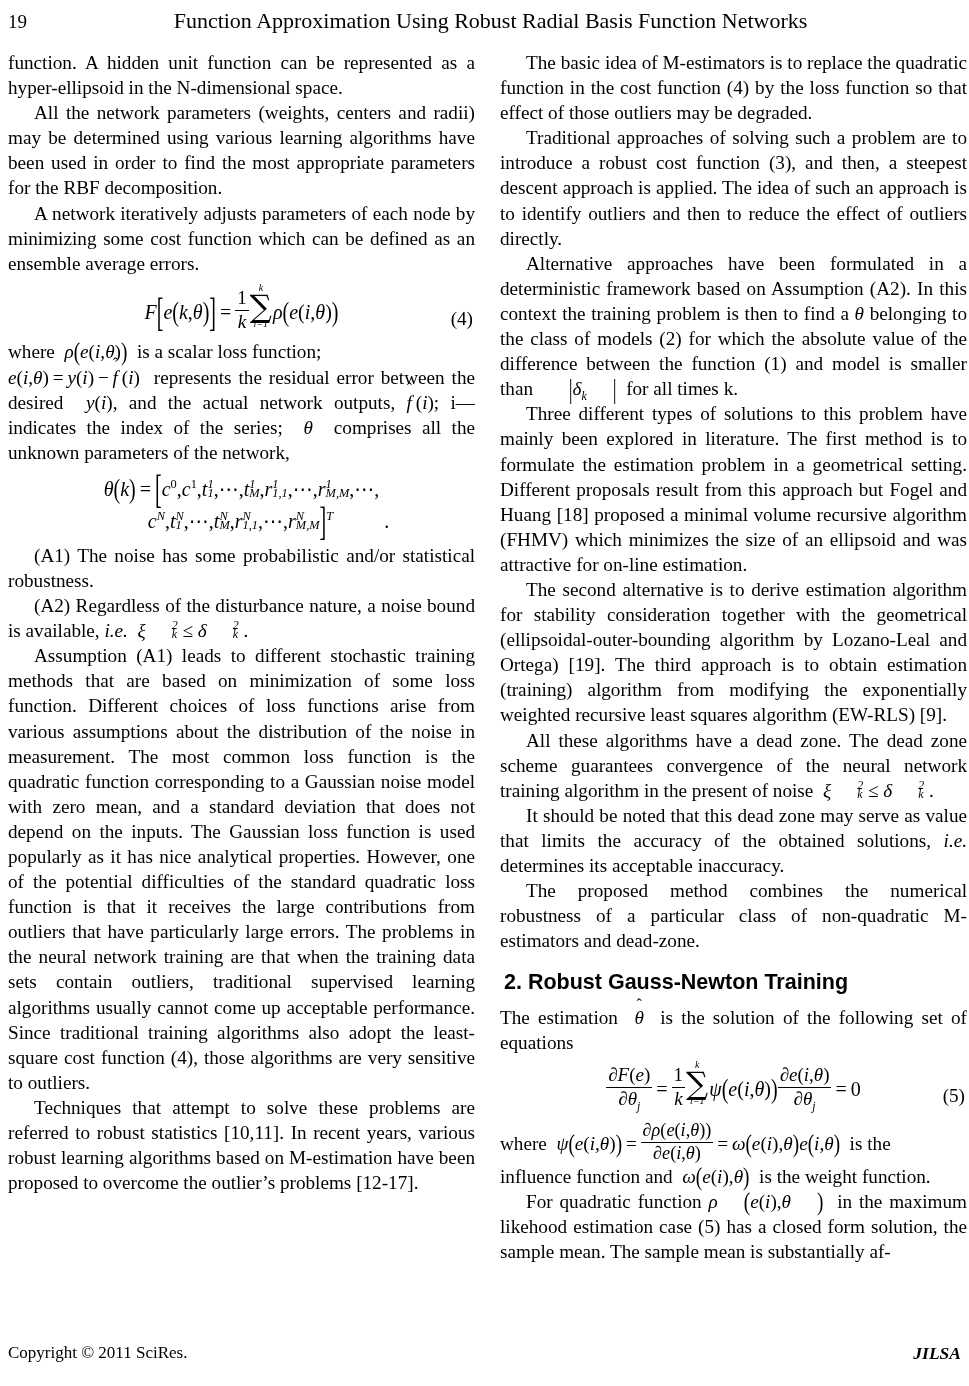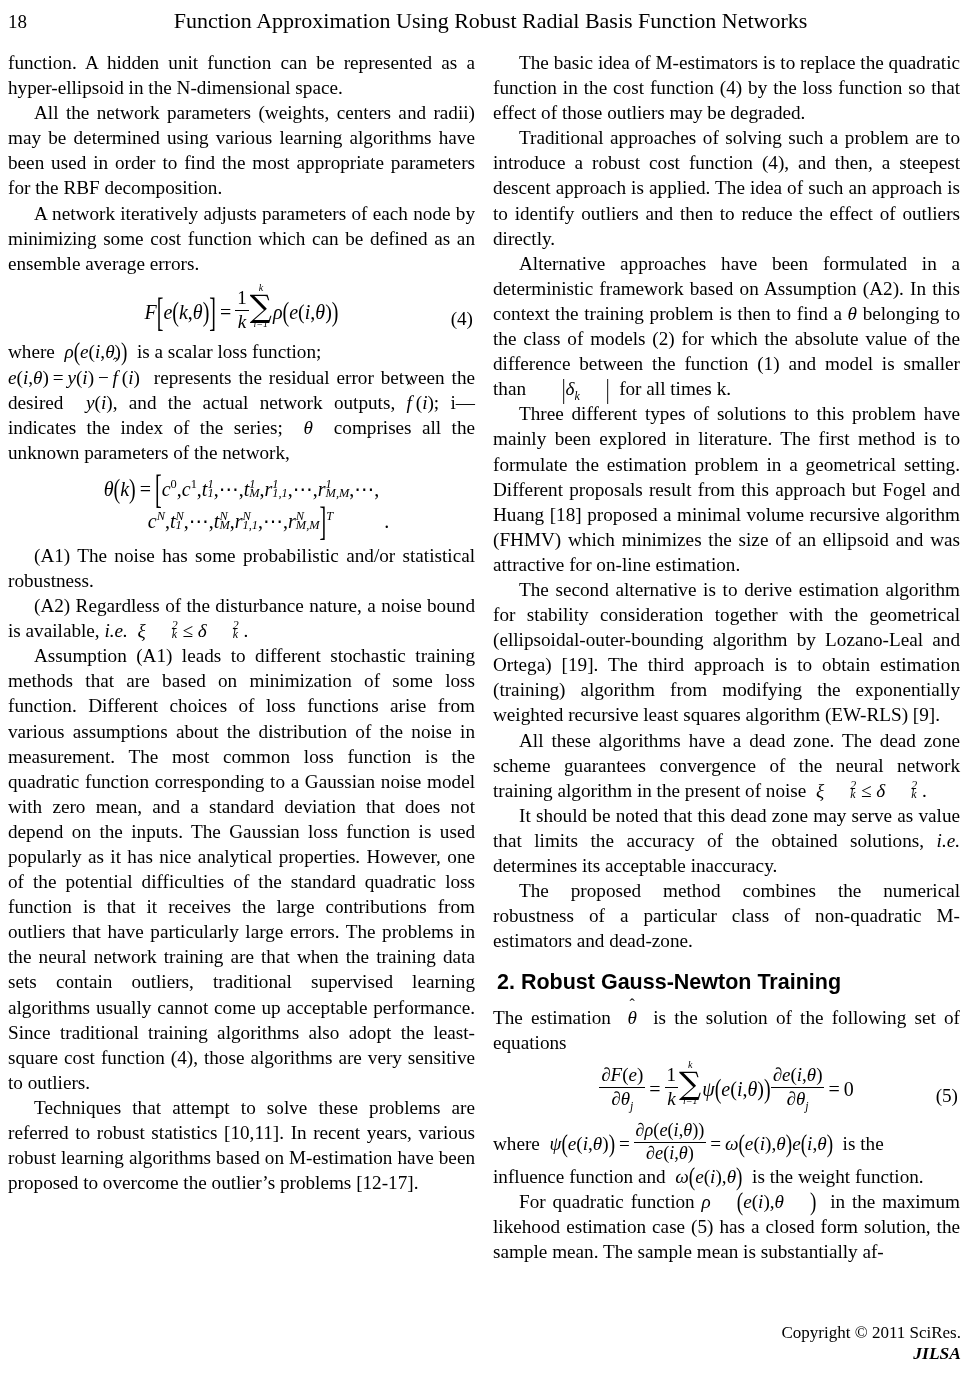--- a/index.html
+++ b/index.html
@@ -47,21 +47,21 @@
     padding-right: 48px;
   }
 
   
   .columns {
     position: absolute;
     top: 50px;
     left: 8px;
     width: 953px;
     display: flex;
-    gap: 18px;
+    gap: 25px;
   }
   .col {
     width: 467px;
     flex: 0 0 467px;
   }
 
   p.body {
     margin: 0;
     font-size: 19.2px;
     line-height: 25.1px;
@@ -216,37 +216,36 @@
   h2.section .cont { display: block; padding-left: 17px; }
 
   
   .footer {
     position: absolute;
     left: 8px;
     right: 8px;
     bottom: 22px;
     display: flex;
     justify-content: space-between;
-    align-items: flex-end;
+    align-items: flex-start;
     font-size: 17px;
-    flex-direction: column;
   }
   .footer .right {
     font-weight: bold;
     font-style: italic;
     font-size: 17.5px;
   }
 </style>
 </head>
 <body>
 
 <div class="page">
 
   <div class="running-head">
-    <div class="folio">18</div>
+    <div class="folio">19</div>
     <div class="head-title">Function Approximation Using Robust Radial Basis Function Networks</div>
   </div>
 
   <div class="columns">
 
     <div class="col">
 
       <p class="body">function. A hidden unit function can be represented as a hyper-ellipsoid in the N-dimensional space.</p>
       <p class="body indent">All the network parameters (weights, centers and radii) may be determined using various learning algorithms have been used in order to find the most appropriate parameters for the RBF decomposition.</p>
       <p class="body indent">A network iteratively adjusts parameters of each node by minimizing some cost function which can be defined as an ensemble average errors.</p>
@@ -274,21 +273,21 @@
 
       <p class="body indent"><span>(A2) Regardless of the disturbance nature, a noise bound is available, </span><em>i.e.</em><span class="math">&nbsp;&nbsp;<span class="mi">ξ</span><span class="ssp"><span class="u">2</span><span class="d">k</span></span>&nbsp;<span class="mo">≤</span>&nbsp;<span class="mi">δ</span><span class="ssp"><span class="u">2</span><span class="d">k</span></span></span><span> .</span></p>
 
       <p class="body indent">Assumption (A1) leads to different stochastic training methods that are based on minimization of some loss function. Different choices of loss functions arise from various assumptions about the distribution of the noise in measurement. The most common loss function is the quadratic function corresponding to a Gaussian noise model with zero mean, and a standard deviation that does not depend on the inputs. The Gaussian loss function is used popularly as it has nice analytical properties. However, one of the potential difficulties of the standard quadratic loss function is that it receives the large contributions from outliers that have particularly large errors. The problems in the neural network training are that when the training data sets contain outliers, traditional supervised learning algorithms usually cannot come up acceptable performance. Since traditional training algorithms also adopt the least-square cost function (4), those algorithms are very sensitive to outliers.</p>
       <p class="body indent">Techniques that attempt to solve these problems are referred to robust statistics [10,11]. In recent years, various robust learning algorithms based on M-estimation have been proposed to overcome the outlier’s problems [12-17].</p>
     </div>
 
     <div class="col">
 
       <p class="body indent">The basic idea of M-estimators is to replace the quadratic function in the cost function (4) by the loss function so that effect of those outliers may be degraded.</p>
-      <p class="body indent">Traditional approaches of solving such a problem are to introduce a robust cost function (4), and then, a steepest descent approach is applied. The idea of such an approach is to identify outliers and then to reduce the effect of outliers directly.</p>
+      <p class="body indent">Traditional approaches of solving such a problem are to introduce a robust cost function (3), and then, a steepest descent approach is applied. The idea of such an approach is to identify outliers and then to reduce the effect of outliers directly.</p>
 
       <p class="body indent"><span>Alternative approaches have been formulated in a deterministic framework based on Assumption (A2). In this context the training problem is then to find a </span><span class="math"><span class="mi">θ</span></span><span> belonging to the class of models (2) for which the absolute value of the difference between the function (1) and model is smaller than </span><span class="math">&nbsp;<span class="absbar">|</span><span class="mi">δ</span><sub class="s">k</sub><span class="absbar">|</span>&nbsp;</span><span> for all times k.</span></p>
 
       <p class="body indent">Three different types of solutions to this problem have mainly been explored in literature. The first method is to formulate the estimation problem in a geometrical setting. Different proposals result from this approach but Fogel and Huang [18] proposed a minimal volume recursive algorithm (FHMV) which minimizes the size of an ellipsoid and was attractive for on-line estimation.</p>
       <p class="body indent">The second alternative is to derive estimation algorithm for stability consideration together with the geometrical (ellipsoidal-outer-bounding algorithm by Lozano-Leal and Ortega) [19]. The third approach is to obtain estimation (training) algorithm from modifying the exponentially weighted recursive least squares algorithm (EW-RLS) [9].</p>
 
       <p class="body indent"><span>All these algorithms have a dead zone. The dead zone scheme guarantees convergence of the neural network training algorithm in the present of noise </span><span class="math">&nbsp;<span class="mi">ξ</span><span class="ssp"><span class="u">2</span><span class="d">k</span></span>&nbsp;<span class="mo">≤</span>&nbsp;<span class="mi">δ</span><span class="ssp"><span class="u">2</span><span class="d">k</span></span></span><span> .</span></p>
 
       <p class="body indent"><span>It should be noted that this dead zone may serve as value that limits the accuracy of the obtained solutions, </span><em>i.e.</em><span> determines its acceptable inaccuracy.</span></p>
 

